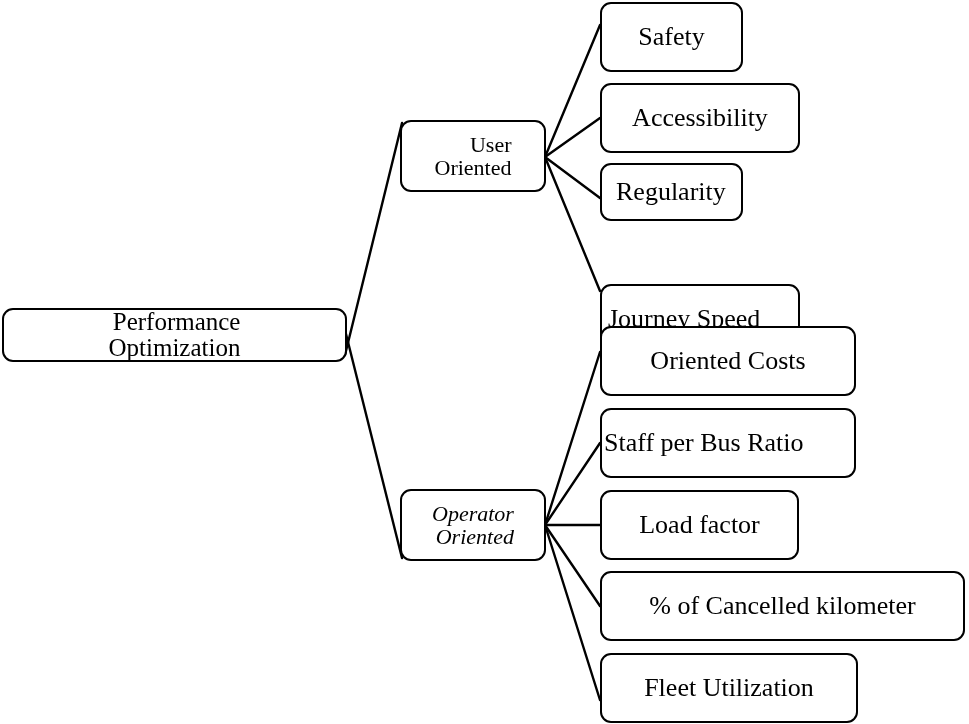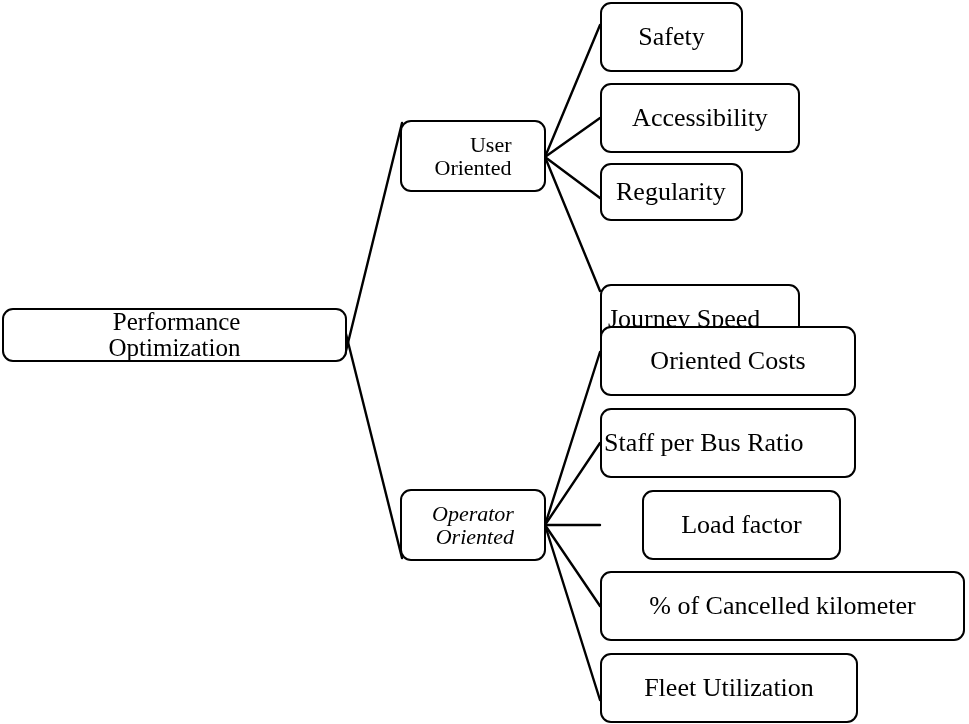--- a/index.html
+++ b/index.html
@@ -92,21 +92,21 @@
   </div>
   <div class="node leaf-node" id="node-leaf-3" style="left: 600px; top: 244px; width: 200px; height: 70px; justify-content: flex-start; text-align: left; padding-left: 4px; margin-top: 40px;">
     <span class="node-label">Journey Speed</span>
   </div>
   <div class="node leaf-node" id="node-leaf-4" style="left: 600px; top: 326px; width: 256px; height: 70px;">
     <span class="node-label">Oriented Costs</span>
   </div>
   <div class="node leaf-node" id="node-leaf-5" style="left: 600px; top: 408px; width: 256px; height: 70px; justify-content: flex-start; text-align: left; ">
     <span class="node-label">Staff per Bus Ratio</span>
   </div>
-  <div class="node leaf-node" id="node-leaf-6" style="left: 600px; top: 490px; width: 199px; height: 70px; margin-left: 42px;">
+  <div class="node leaf-node" id="node-leaf-6" style="left: 600px; top: 490px; width: 199px; height: 70px;">
     <span class="node-label">Load factor</span>
   </div>
   <div class="node leaf-node" id="node-leaf-7" style="left: 600px; top: 571px; width: 365px; height: 70px;">
     <span class="node-label">% of Cancelled kilometer</span>
   </div>
   <div class="node leaf-node" id="node-leaf-8" style="left: 600px; top: 653px; width: 258px; height: 70px;">
     <span class="node-label">Fleet Utilization</span>
   </div>
 
 </div>

